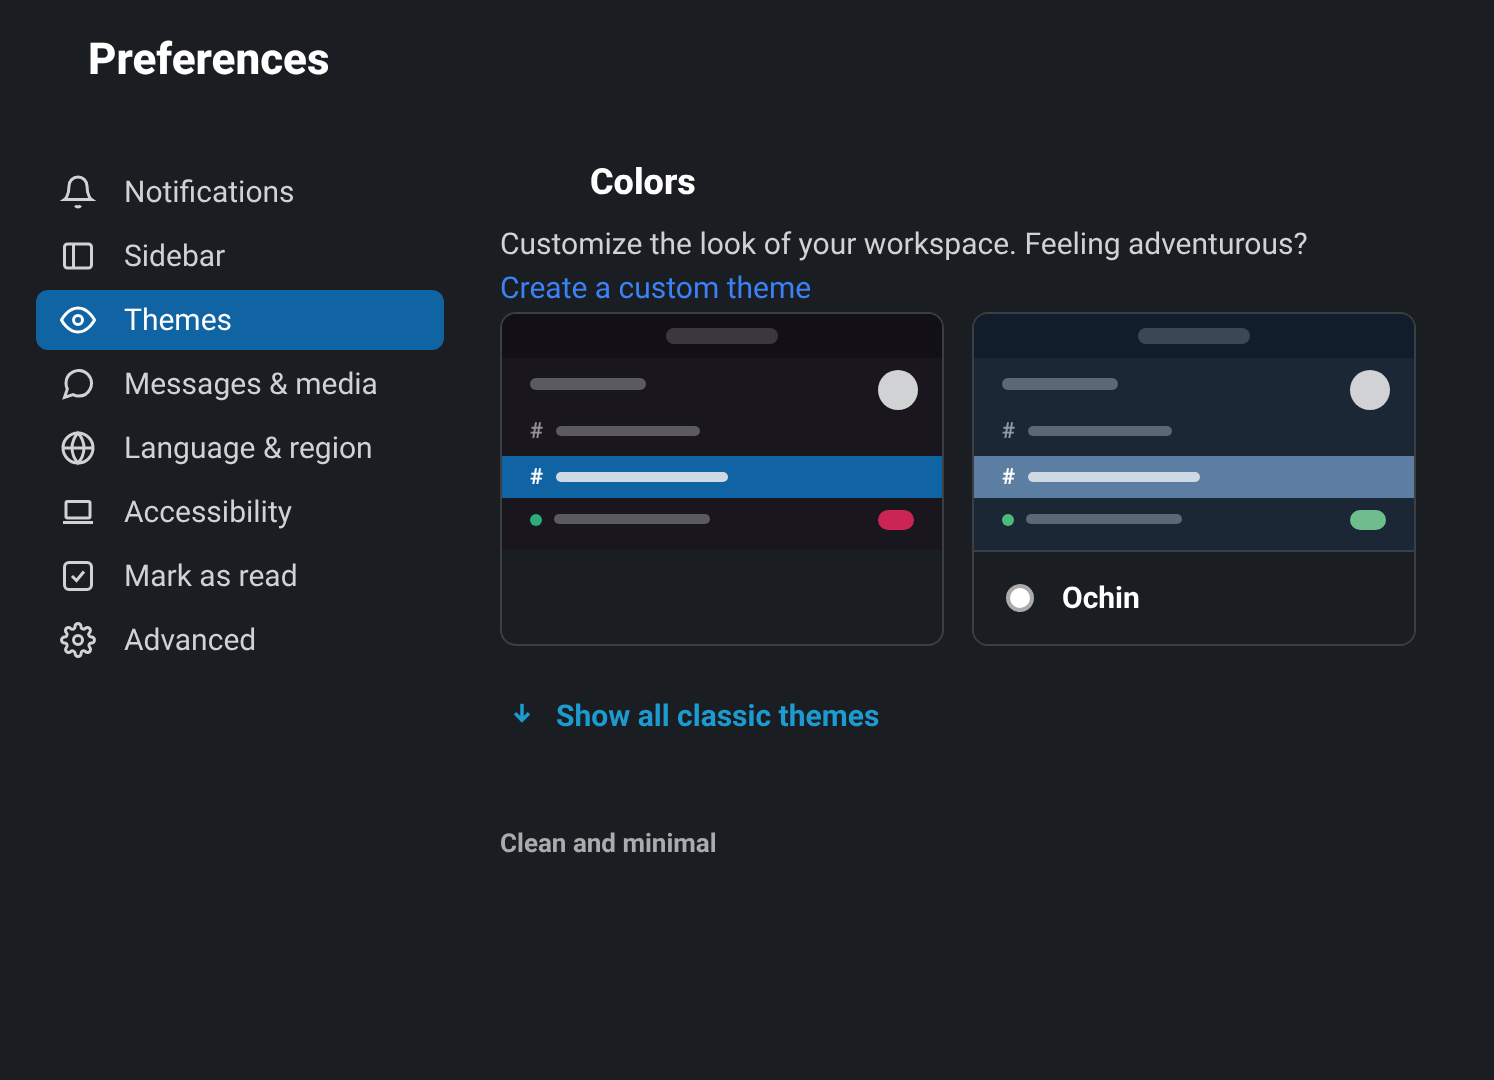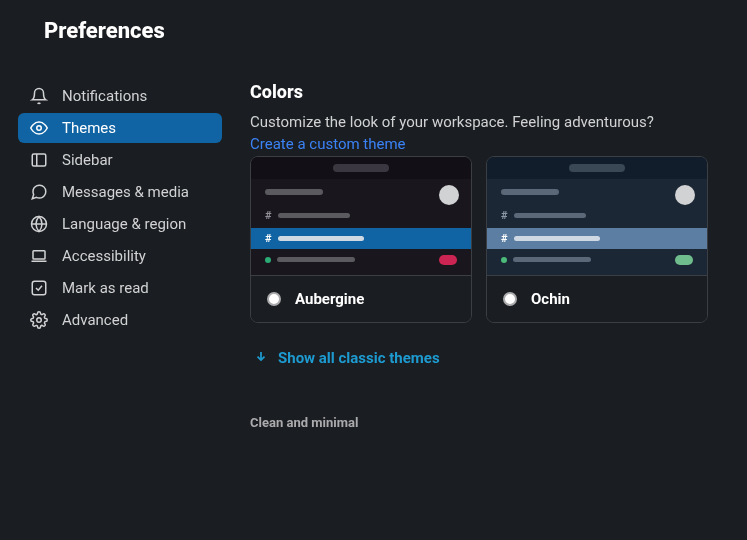--- a/index.html
+++ b/index.html
@@ -52,20 +52,21 @@
     }
     .main {
       flex: 1;
       padding: 20px 24px 0 20px;
     }
     .section-title {
       color: #fff;
       font-size: 18px;
       font-weight: 800;
       margin-bottom: 10px;
+      margin-left: 45px;
     }
     .section-desc {
       color: #d1d2d3;
       font-size: 15px;
       line-height: 1.45;
     }
     .link {
       color: #3b82f6;
       cursor: pointer;
     }
@@ -215,37 +216,37 @@
   <div class="sidebar">
     <div class="sidebar-item">
       <span class="icon">
         <svg viewBox="0 0 24 24" width="18" height="18" fill="none" stroke="currentColor" stroke-width="2">
             <path d="M18 8A6 6 0 0 0 6 8c0 7-3 9-3 9h18s-3-2-3-9"></path>
             <path d="M13.73 21a2 2 0 0 1-3.46 0"></path>
           </svg>
       </span>
       <span>Notifications</span>
     </div>
+    <div class="sidebar-item">
+      <span class="icon">
+        <svg viewBox="0 0 24 24" width="18" height="18" fill="none" stroke="currentColor" stroke-width="2">
+            <rect x="3" y="4" width="18" height="16" rx="2"></rect>
+            <line x1="9" y1="4" x2="9" y2="20"></line>
+          </svg>
+      </span>
+      <span>Sidebar</span>
+    </div>
     <div class="sidebar-item active">
       <span class="icon">
         <svg viewBox="0 0 24 24" width="18" height="18" fill="none" stroke="currentColor" stroke-width="2">
             <path d="M1 12s4-8 11-8 11 8 11 8-4 8-11 8-11-8-11-8z"></path>
             <circle cx="12" cy="12" r="3"></circle>
           </svg>
       </span>
       <span>Themes</span>
-    </div>
-    <div class="sidebar-item">
-      <span class="icon">
-        <svg viewBox="0 0 24 24" width="18" height="18" fill="none" stroke="currentColor" stroke-width="2">
-            <rect x="3" y="4" width="18" height="16" rx="2"></rect>
-            <line x1="9" y1="4" x2="9" y2="20"></line>
-          </svg>
-      </span>
-      <span>Sidebar</span>
     </div>
     <div class="sidebar-item">
       <span class="icon">
         <svg viewBox="0 0 24 24" width="18" height="18" fill="none" stroke="currentColor" stroke-width="2">
             <path d="M21 11.5a8.38 8.38 0 0 1-.9 3.8 8.5 8.5 0 0 1-7.6 4.7 8.38 8.38 0 0 1-3.8-.9L3 21l1.9-5.7a8.38 8.38 0 0 1-.9-3.8 8.5 8.5 0 0 1 4.7-7.6 8.38 8.38 0 0 1 3.8-.9h.5a8.48 8.48 0 0 1 8 8v.5z"></path>
           </svg>
       </span>
       <span>Messages &amp; media</span>
     </div>
     <div class="sidebar-item">
@@ -313,24 +314,20 @@
             <div class="preview-row-line" style="background:#cfd9e4;width:86px;"></div>
           </div>
           <div class="preview-status-row">
             <div class="preview-status-left">
               <div class="preview-dot" style="background:#2bac76;"></div>
               <div class="preview-row-line" style="background:#5a5a5f;width:78px;"></div>
             </div>
             <div class="preview-badge" style="background:#cd2553;"></div>
           </div>
         </div>
-        <div class="theme-label">
-          <div class="theme-radio"></div>
-          <span class="theme-name">Aubergine</span>
-        </div>
       </div>
 
       <div class="theme-card theme-ochin">
         <div class="theme-preview" style="background:#1b2735;">
           <div class="preview-header">
               <div class="preview-header-bar"></div>
             </div>
           <div class="preview-avatar"></div>
           <div class="preview-line" style="background:#5a6877;width:58px;"></div>
           <div class="preview-row" style="color:#8c99a8;">

